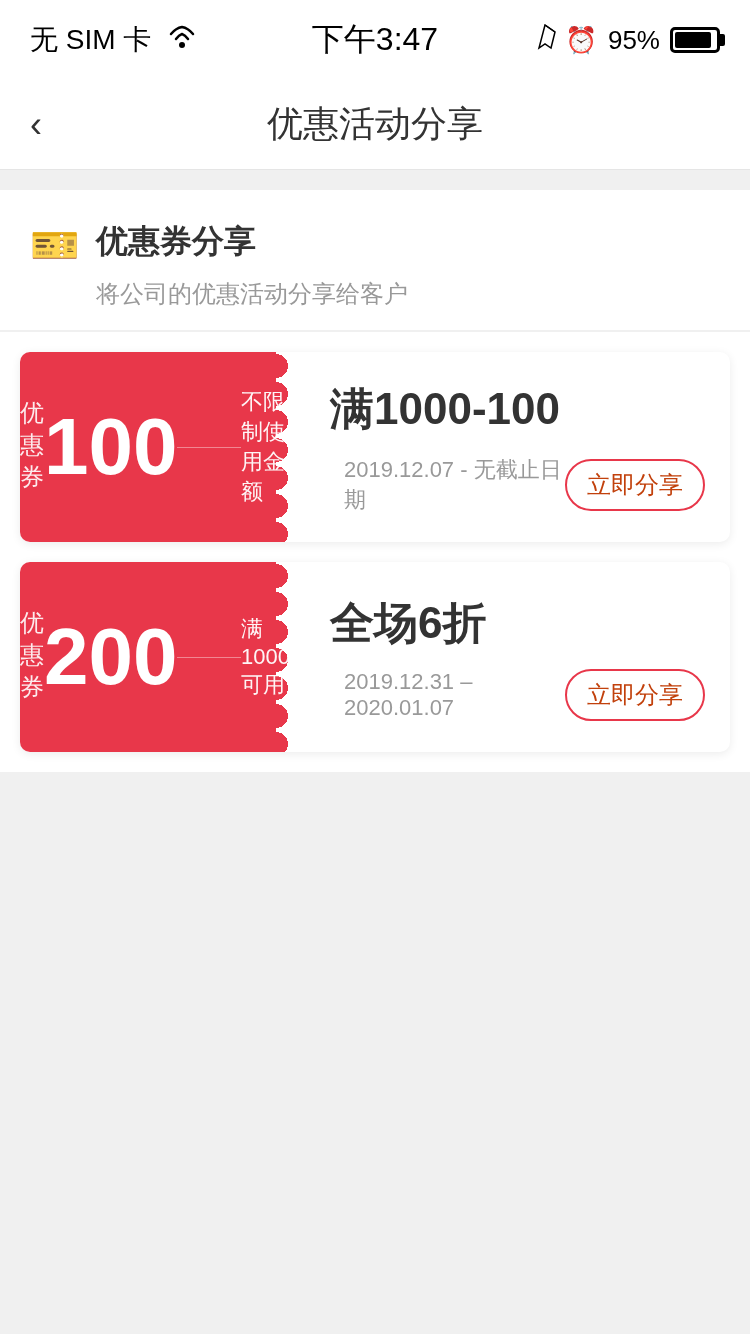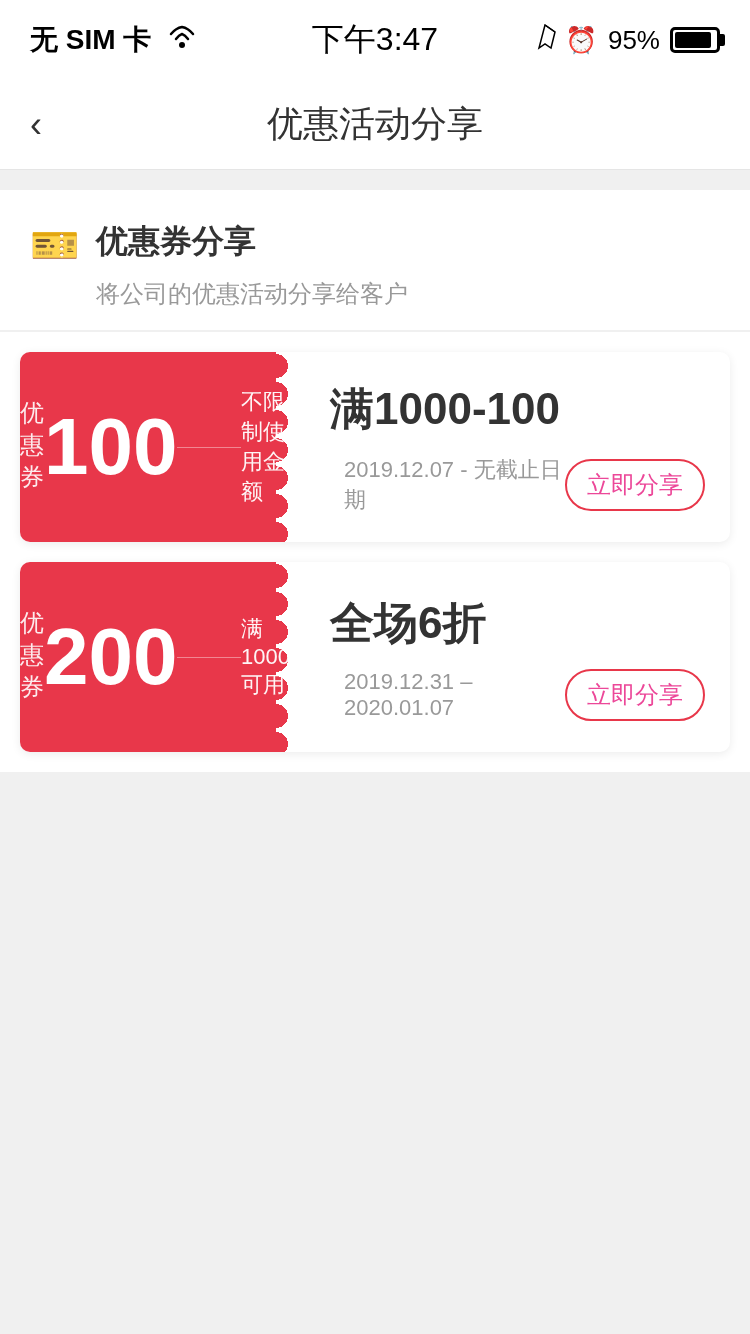--- a/index.html
+++ b/index.html
@@ -21,21 +21,20 @@
       align-items: center;
       justify-content: space-between;
       padding: 0 30px;
       font-size: 28px;
       font-weight: 500;
     }
     .status-left {
       display: flex;
       align-items: center;
       gap: 16px;
-      font-weight: bold;
     }
     .status-center {
       font-size: 32px;
       font-weight: 500;
       position: absolute;
       left: 50%;
       transform: translateX(-50%);
     }
     .status-right {
       display: flex;
@@ -213,21 +212,21 @@
       align-items: center;
       justify-content: space-between;
       margin-left: 14px;
     }
     .coupon-date {
       font-size: 22px;
       color: #999;
     }
     .share-btn {
       border: 2px solid #e8374a;
-      color: #ec4899;
+      color: #c2410c;
       border-radius: 30px;
       padding: 8px 20px;
       font-size: 24px;
       background: transparent;
       cursor: pointer;
       white-space: nowrap;
     }
 
     
     .empty-area {

